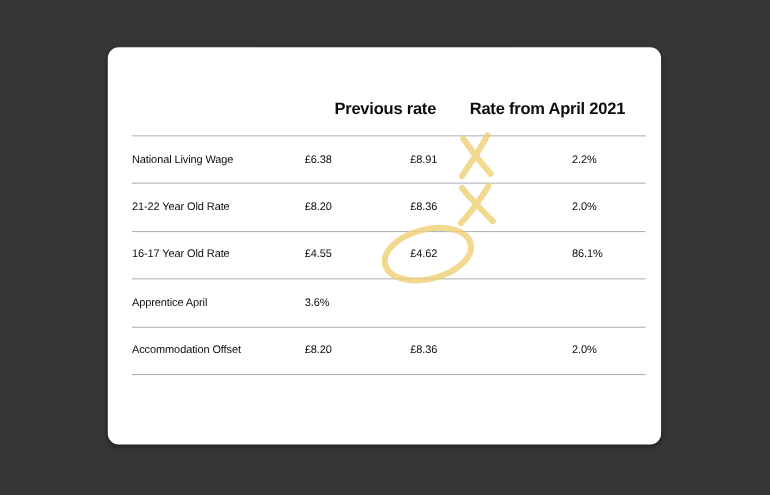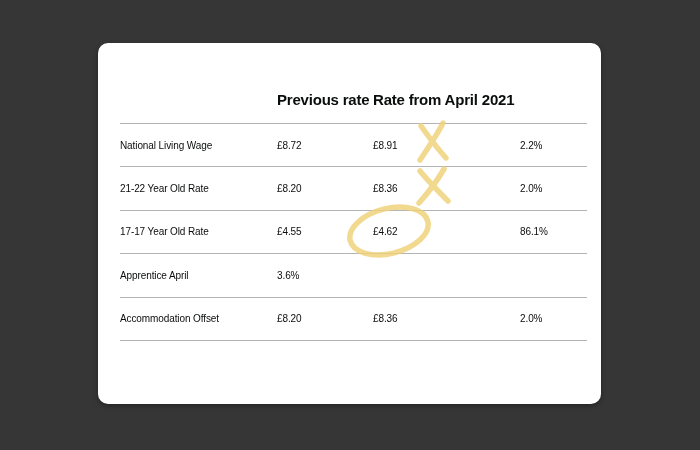--- a/index.html
+++ b/index.html
@@ -34,20 +34,21 @@
   }
   .tr {
     display: grid;
     grid-template-columns: 157px 96px 147px 1fr;
     align-items: center;
   }
   .tr.head {
     height: 80px;
     align-items: end;
     border-bottom: 1.5px solid #b1b4b6;
+    gap: 27px;
   }
   .tr.head .th {
     font-weight: bold;
     font-size: 15px;
     letter-spacing: -0.2px;
     white-space: nowrap;
     padding-bottom: 15px;
   }
   .tbody .tr {
     height: 42.4px;
@@ -75,35 +76,35 @@
   <div class="card">
     <div class="table">
       <div class="tr head">
         <div class="th"></div>
         <div class="th">Previous rate</div>
         <div class="th">Rate from April 2021</div>
       </div>
       <div class="tbody" id="tbody">
   <div class="tr">
     <div class="td">National Living Wage</div>
-    <div class="td">£8.72</div>
+    <div class="td">£6.38</div>
     <div class="td">£8.91</div>
     <div class="td">2.2%</div>
   </div>
 
   <div class="tr">
     <div class="td">21-22 Year Old Rate</div>
     <div class="td">£8.20</div>
     <div class="td">£8.36</div>
     <div class="td">2.0%</div>
   </div>
 
 
   <div class="tr">
-    <div class="td">17-17 Year Old Rate</div>
+    <div class="td">16-17 Year Old Rate</div>
     <div class="td">£4.55</div>
     <div class="td">£4.62</div>
     <div class="td">86.1%</div>
   </div>
 
   <div class="tr">
     <div class="td">Apprentice April</div>
     <div class="td">3.6%</div>
   </div>
 

